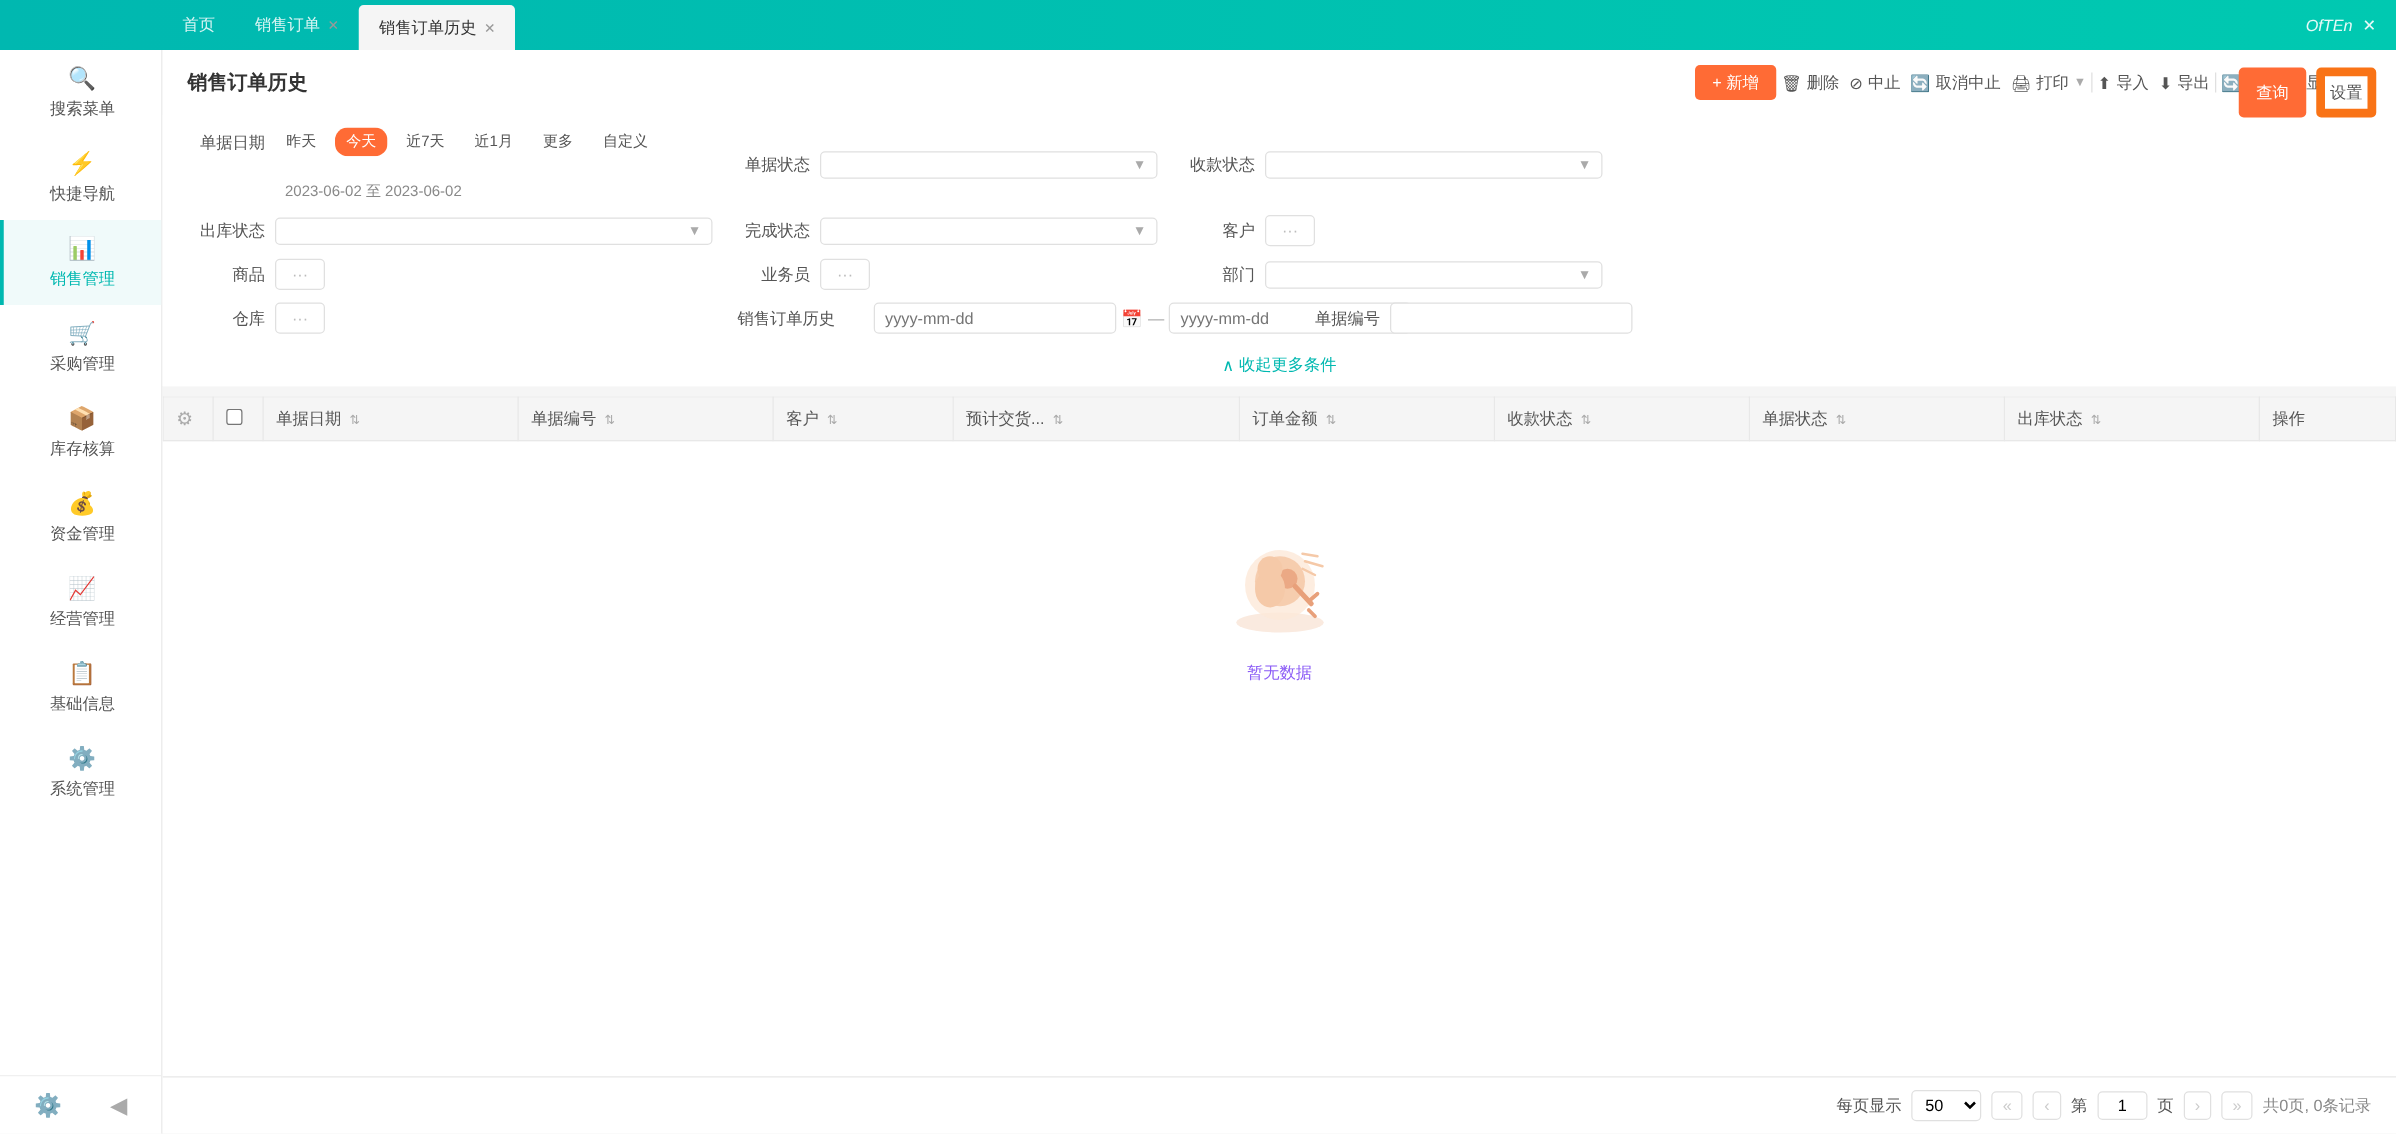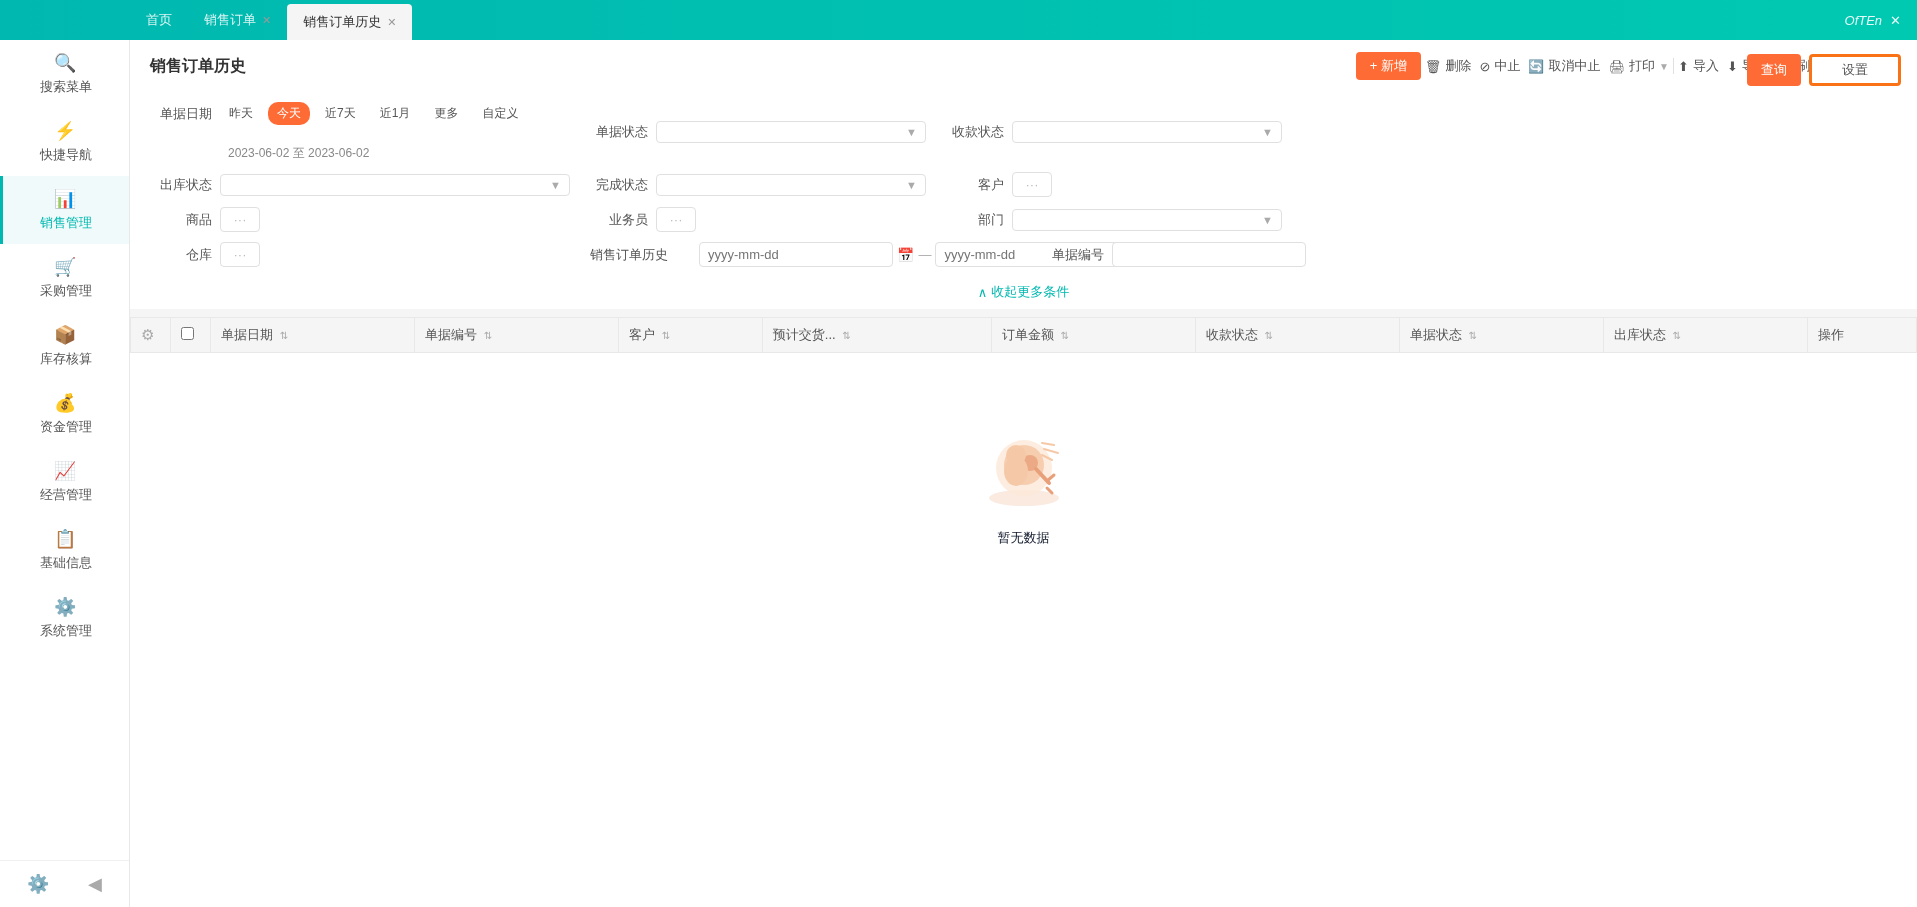--- a/index.html
+++ b/index.html
@@ -132,25 +132,25 @@
       color: white;
       padding: 5px 14px;
       border-radius: 4px;
       cursor: pointer;
       font-size: 13px;
       border: none;
     }
     .toolbar-btn-secondary {
       background: white;
       color: #555;
-      padding: 4px 30px;
-      border-radius: 4px;
-      cursor: pointer;
-      font-size: 13px;
-      border: 3px solid #f97316;
+      padding: 4px 4px;
+      border-radius: 4px;
+      cursor: pointer;
+      font-size: 13px;
+      border: 7px solid #f97316;
     }
     .checkbox-label {
       display: flex;
       align-items: center;
       gap: 4px;
       color: #555;
       cursor: pointer;
     }
     .toolbar-divider {
       width: 1px;
@@ -289,21 +289,21 @@
       text-align: left;
       color: #555;
       font-weight: normal;
       font-size: 13px;
       white-space: nowrap;
     }
     .data-table th .sort-icon { color: #aaa; font-size: 10px; margin-left: 3px; }
     .data-table td {
       border: 1px solid #e8e8e8;
       padding: 8px 10px;
-      color: #0f172a;
+      color: #8b5cf6;
     }
     .th-settings {
       width: 40px;
       text-align: center;
     }
     .th-checkbox { width: 40px; text-align: center; }
     .settings-icon { color: #aaa; cursor: pointer; font-size: 15px; }
 
     
     .empty-state {
@@ -647,15 +647,31 @@
                   <path d="M 68 42 L 78 47" stroke="#f5c9a8" stroke-width="2" stroke-linecap="round"></path>
                 </svg>
                 <span>暂无数据</span>
               </div>
             </td>
           </tr>
         </tbody>
       </table>
     </div>
 
+    <div class="pagination-bar">
+      <span class="per-page-label">每页显示</span>
+      <select class="per-page-select">
+        <option>50</option>
+        <option>100</option>
+        <option>200</option>
+      </select>
+      <button class="page-nav-btn disabled">«</button>
+      <button class="page-nav-btn disabled">‹</button>
+      <span class="page-label">第</span>
+      <input class="page-input" type="text" value="1" style="">
+      <span class="page-label">页</span>
+      <button class="page-nav-btn disabled">›</button>
+      <button class="page-nav-btn disabled">»</button>
+      <span class="total-text">共0页, 0条记录</span>
+    </div>
 
   </div>
 </div>
 
 </body></html>

